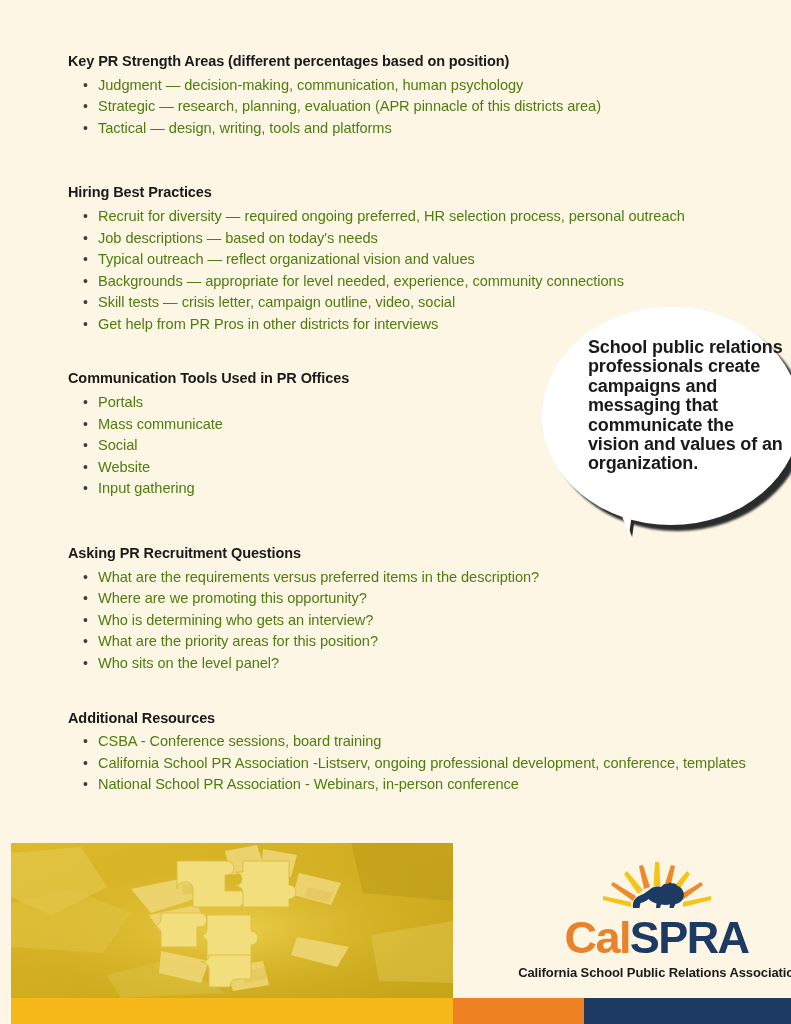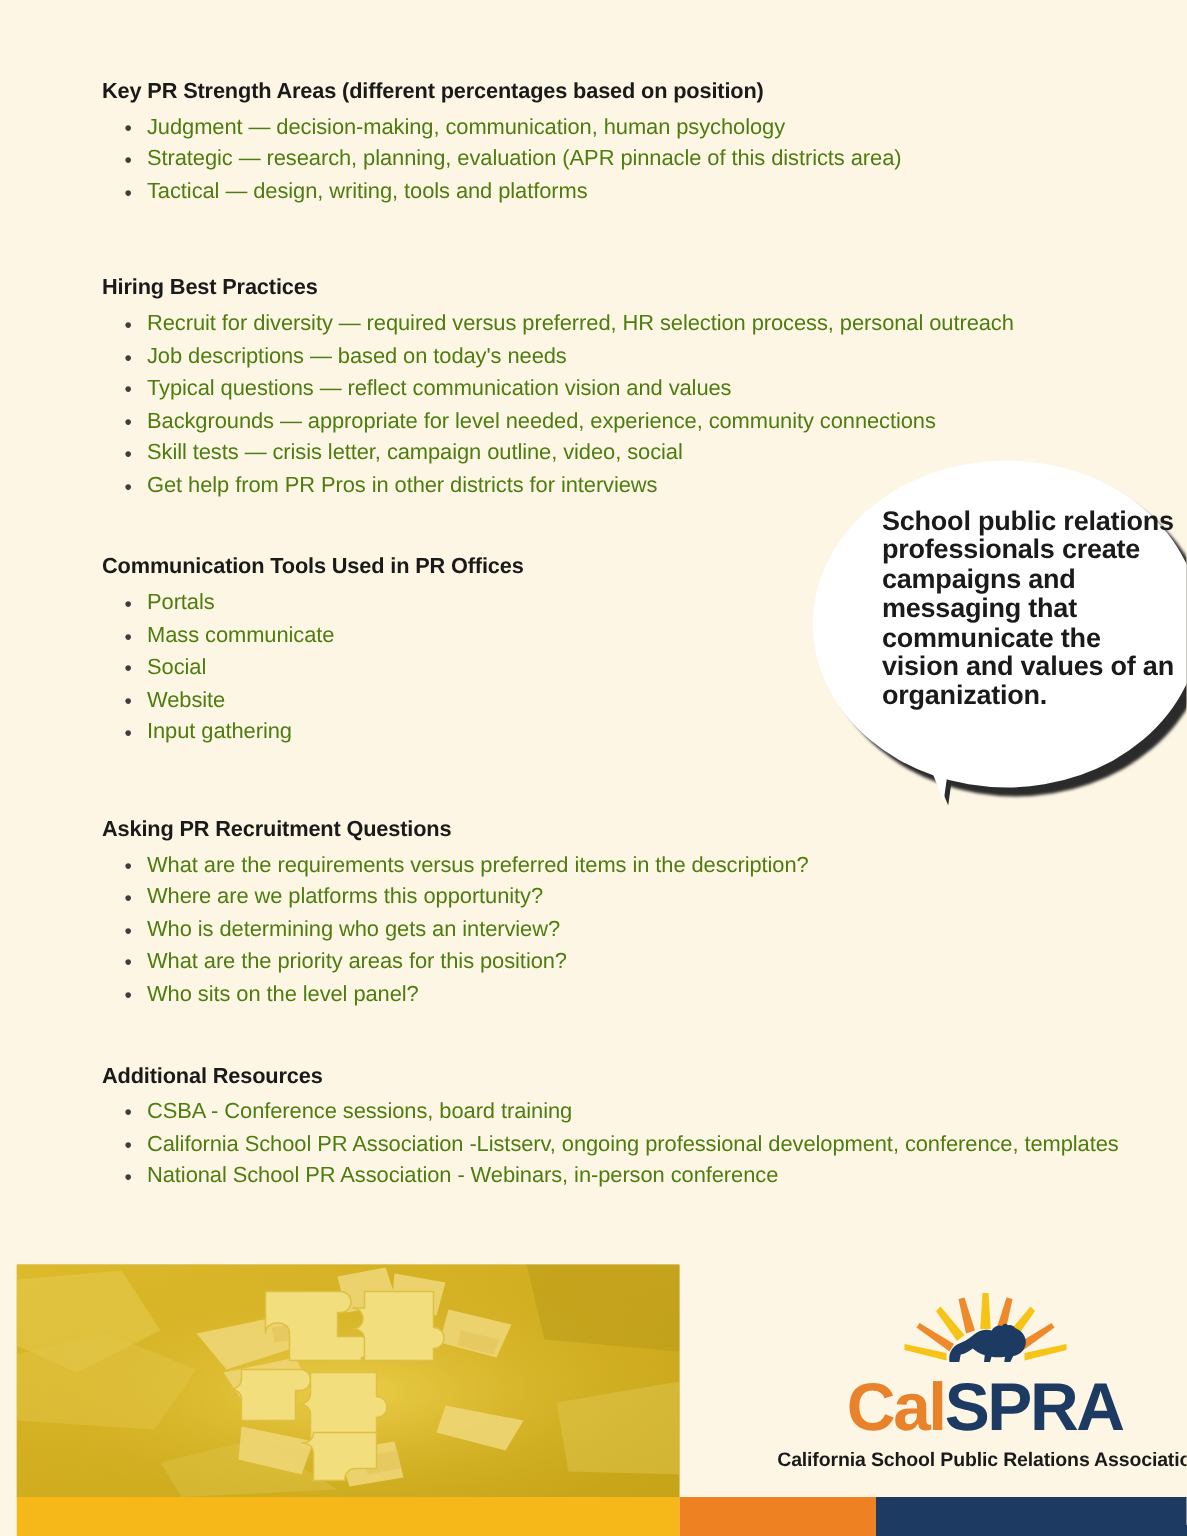--- a/index.html
+++ b/index.html
@@ -200,23 +200,23 @@
         <li>Strategic — research, planning, evaluation (APR pinnacle of this districts area)</li>
         <li>Tactical — design, writing, tools and platforms</li>
       </ul>
     </div>
 
     <div class="gap-lg"></div>
 
     <div class="section">
       <div class="section-title">Hiring Best Practices</div>
       <ul class="bullets">
-        <li>Recruit for diversity — required versus preferred, HR selection process, personal outreach</li>
+        <li>Recruit for diversity — required ongoing preferred, HR selection process, personal outreach</li>
         <li>Job descriptions — based on today's needs</li>
-        <li>Typical questions — reflect communication vision and values</li>
+        <li>Typical outreach — reflect organizational vision and values</li>
         <li>Backgrounds — appropriate for level needed, experience, community connections</li>
         <li>Skill tests — crisis letter, campaign outline, video, social</li>
         <li>Get help from PR Pros in other districts for interviews</li>
       </ul>
     </div>
 
     <div class="gap-md"></div>
 
     <div class="section">
       <div class="section-title">Communication Tools Used in PR Offices</div>
@@ -228,21 +228,21 @@
         <li>Input gathering</li>
       </ul>
     </div>
 
     <div class="gap-lg"></div>
 
     <div class="section">
       <div class="section-title">Asking PR Recruitment Questions</div>
       <ul class="bullets">
         <li>What are the requirements versus preferred items in the description?</li>
-        <li>Where are we platforms this opportunity?</li>
+        <li>Where are we promoting this opportunity?</li>
         <li>Who is determining who gets an interview?</li>
         <li>What are the priority areas for this position?</li>
         <li>Who sits on the level panel?</li>
       </ul>
     </div>
 
     <div class="gap-md"></div>
 
     <div class="section">
       <div class="section-title">Additional Resources</div>

